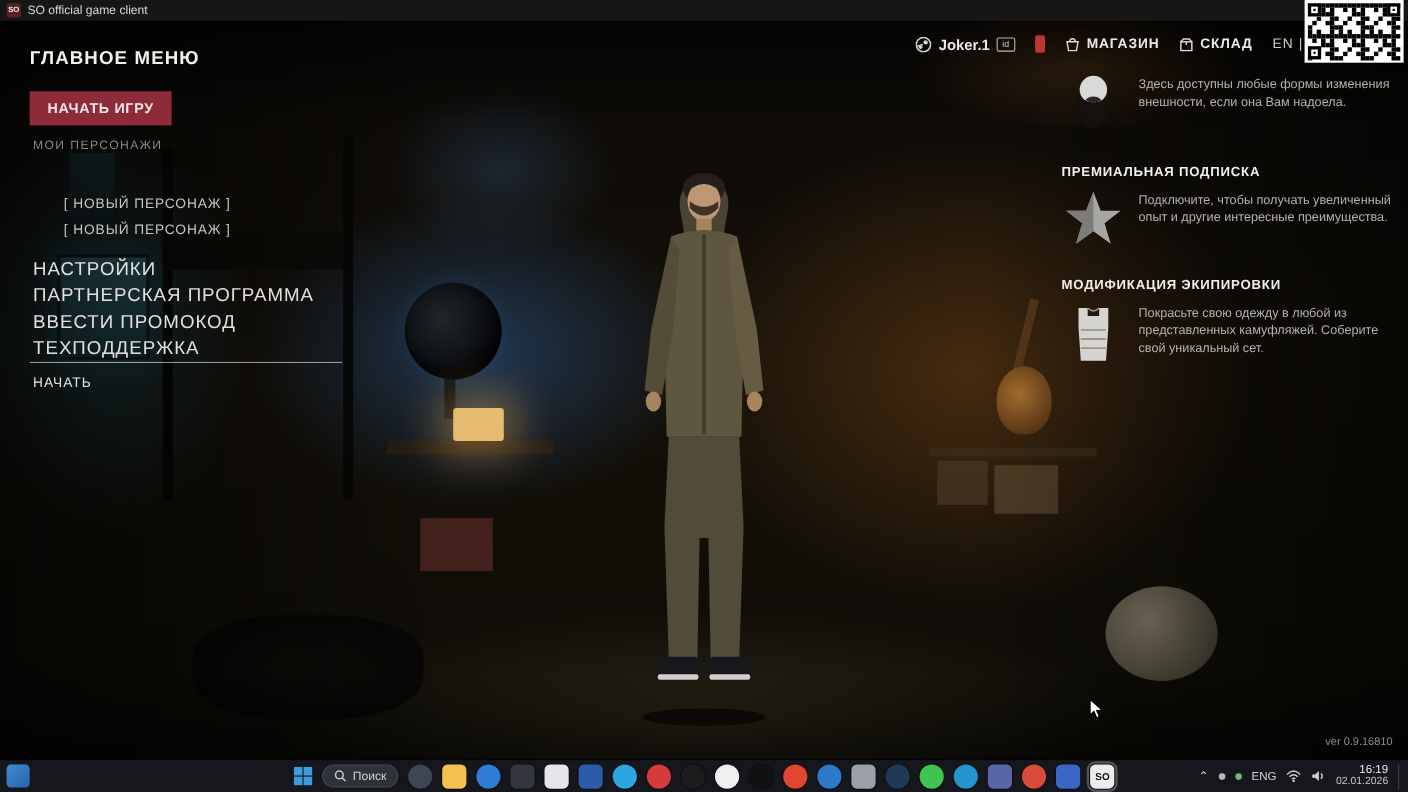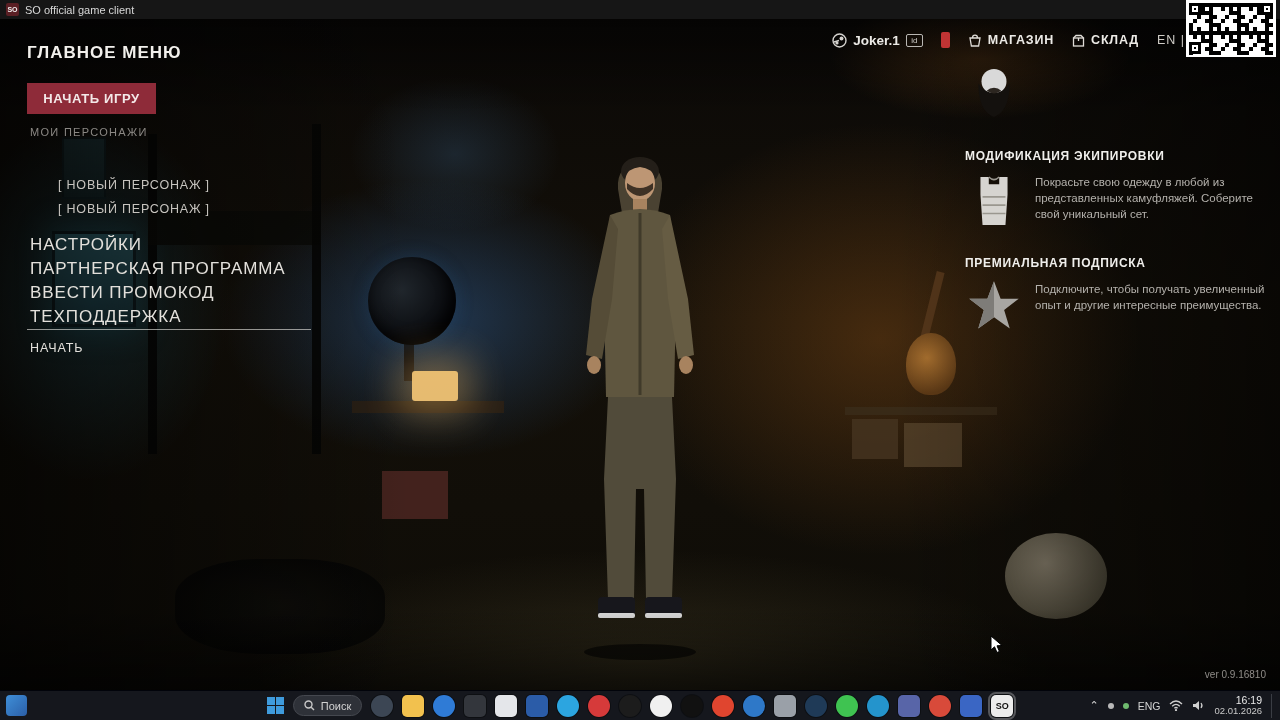--- a/index.html
+++ b/index.html
@@ -222,45 +222,46 @@
     <div class="panels">
       <div class="card">
         <div class="card-body">
           <span class="card-icon">
             <svg width="50" height="56" viewBox="0 0 48 52">
                 <ellipse cx="24" cy="13" rx="12" ry="12" fill="#d9d9d9"></ellipse>
                 <path d="M9,15 C9,34 15,44 24,47 C33,44 39,34 39,15 C34,22 29,24 24,24 C19,24 14,22 9,15 Z" fill="#14110e"></path>
                 <path d="M17,22 Q24,27 31,22 Q28,19 24,19 Q20,19 17,22 Z" fill="#2c2620"></path>
               </svg>
           </span>
+          <div class="card-desc">Здесь доступны любые формы изменения внешности, если она Вам надоела.</div>
+        </div>
+      </div>
+      <div class="card">
+        <div class="card-title">ПРЕМИАЛЬНАЯ ПОДПИСКА</div>
+        <div class="card-body">
+          <span class="card-icon">
+            <svg width="54" height="54" viewBox="0 0 48 48">
+                <polygon points="24,2 29.9,17.5 46,17.5 33,27.5 38,44 24,34 10,44 15,27.5 2,17.5 18.1,17.5" fill="#a8a6a2"></polygon>
+                <polygon points="24,2 24,34 10,44 15,27.5 2,17.5 18.1,17.5" fill="#7e7c78"></polygon>
+              </svg>
+          </span>
+          <div class="card-desc">Подключите, чтобы получать увеличенный опыт и другие интересные преимущества.</div>
         </div>
       </div>
       <div class="card">
         <div class="card-title">МОДИФИКАЦИЯ ЭКИПИРОВКИ</div>
         <div class="card-body">
           <span class="card-icon">
             <svg width="50" height="58" viewBox="0 0 48 52">
                 <path d="M11,3 L19,3 L19,10 L29,10 L29,3 L37,3 L37,20 L35,49 L13,49 L11,20 Z" fill="#d6d4d0"></path>
                 <path d="M13,22 h22 M13,30 h22 M13,38 h22" stroke="#9a978f" stroke-width="1.6"></path>
                 <path d="M19,3 q5,5 10,0" fill="none" stroke="#9a978f" stroke-width="1.4"></path>
               </svg>
           </span>
           <div class="card-desc">Покрасьте свою одежду в любой из представленных камуфляжей. Соберите свой уникальный сет.</div>
-        </div>
-      </div>
-      <div class="card">
-        <div class="card-title">ПРЕМИАЛЬНАЯ ПОДПИСКА</div>
-        <div class="card-body">
-          <span class="card-icon">
-            <svg width="54" height="54" viewBox="0 0 48 48">
-                <polygon points="24,2 29.9,17.5 46,17.5 33,27.5 38,44 24,34 10,44 15,27.5 2,17.5 18.1,17.5" fill="#a8a6a2"></polygon>
-                <polygon points="24,2 24,34 10,44 15,27.5 2,17.5 18.1,17.5" fill="#7e7c78"></polygon>
-              </svg>
-          </span>
-          <div class="card-desc">Подключите, чтобы получать увеличенный опыт и другие интересные преимущества.</div>
         </div>
       </div>
     </div>
 
     <div class="version">ver 0.9.16810</div>
 
     <span class="cursor">
       <svg width="13" height="19" viewBox="0 0 13 19">
           <path d="M1,1 L1,15 L4.5,11.8 L7,17.5 L9.4,16.4 L7,10.8 L12,10.5 Z" fill="#fff" stroke="#000" stroke-width="1"></path>
         </svg>

